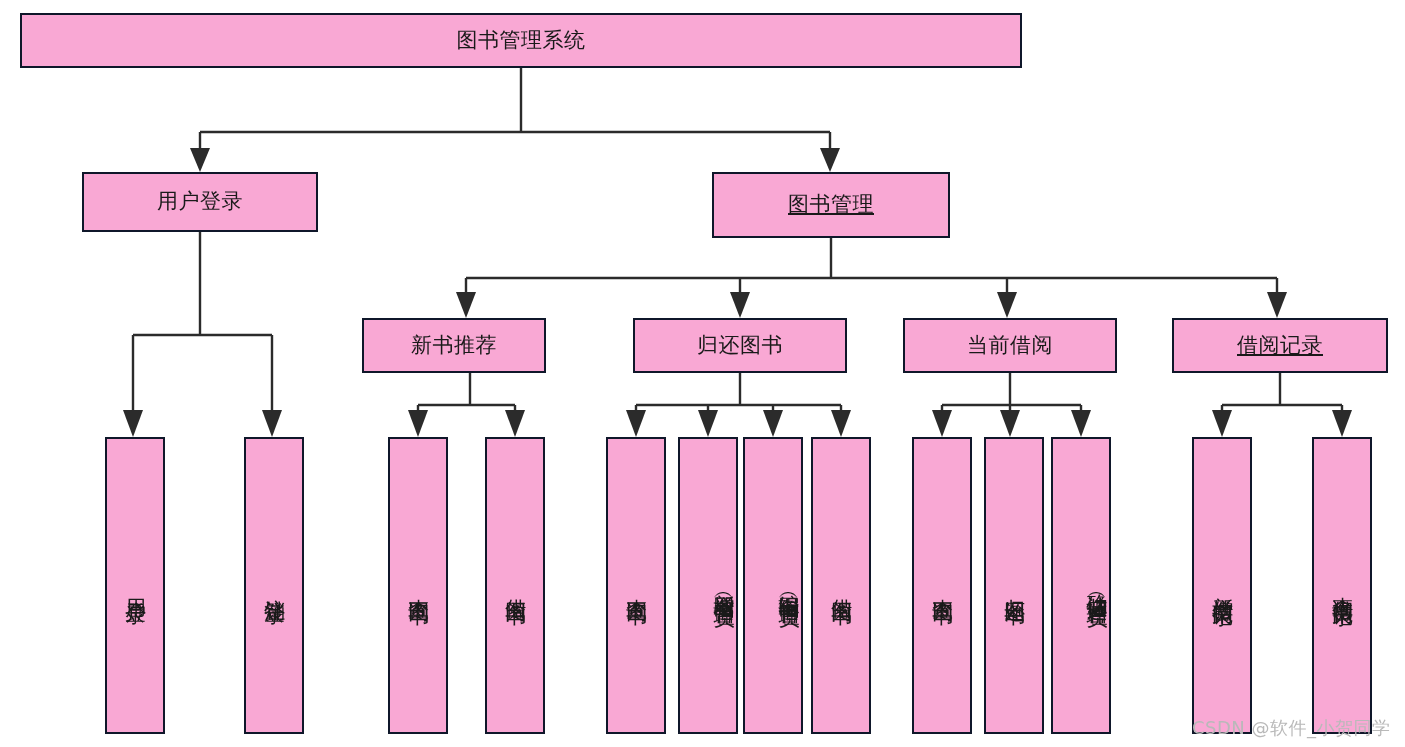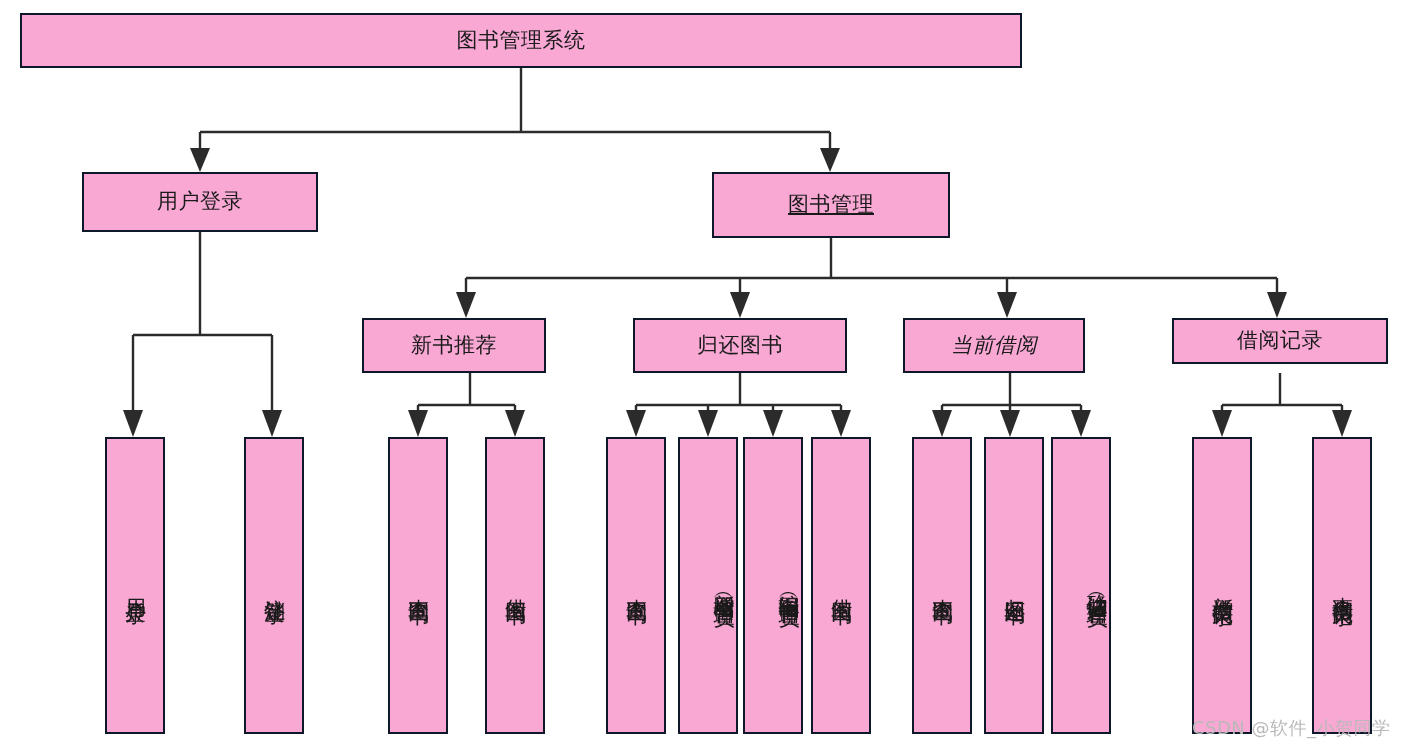--- a/index.html
+++ b/index.html
@@ -127,24 +127,24 @@
   <div class="node h" style="left:712px; top:172px; width:238px; height:66px;text-decoration:underline;">
     <span class="node-label">图书管理</span>
   </div>
 
   <div class="node h" style="left:362px; top:318px; width:184px; height:55px;">
     <span class="node-label">新书推荐</span>
   </div>
   <div class="node h" style="left:633px; top:318px; width:214px; height:55px;">
     <span class="node-label">归还图书</span>
   </div>
-  <div class="node h" style="left:903px; top:318px; width:182px; height:55px;font-style:italic;">
+  <div class="node h" style="left:903px; top:318px; width:214px; height:55px;">
     <span class="node-label">当前借阅</span>
   </div>
-  <div class="node h" style="left:1172px; top:318px; width:216px; height:46px;">
+  <div class="node h" style="left:1172px; top:318px; width:216px; height:55px;text-decoration:underline;">
     <span class="node-label">借阅记录</span>
   </div>
 
   <div class="node v" style="left:105px; top:437px; width:60px; height:297px;">
     <span class="node-label">用户登录</span>
   </div>
   <div class="node v" style="left:244px; top:437px; width:60px; height:297px;">
     <span class="node-label">注销登录</span>
   </div>
 

